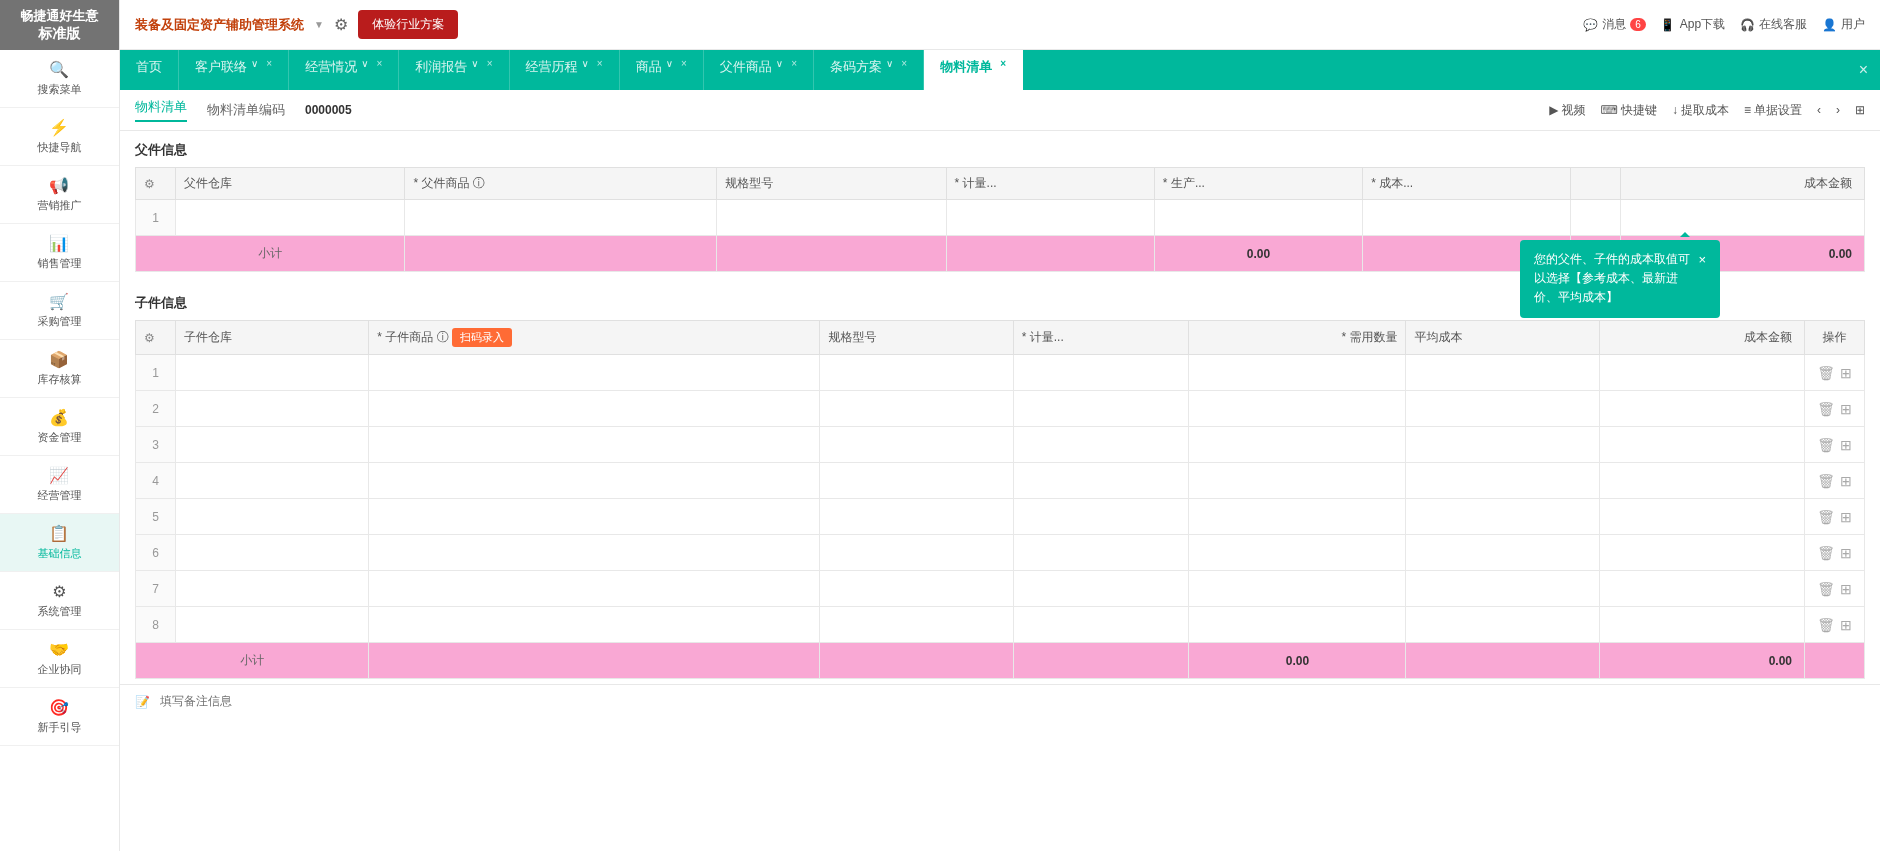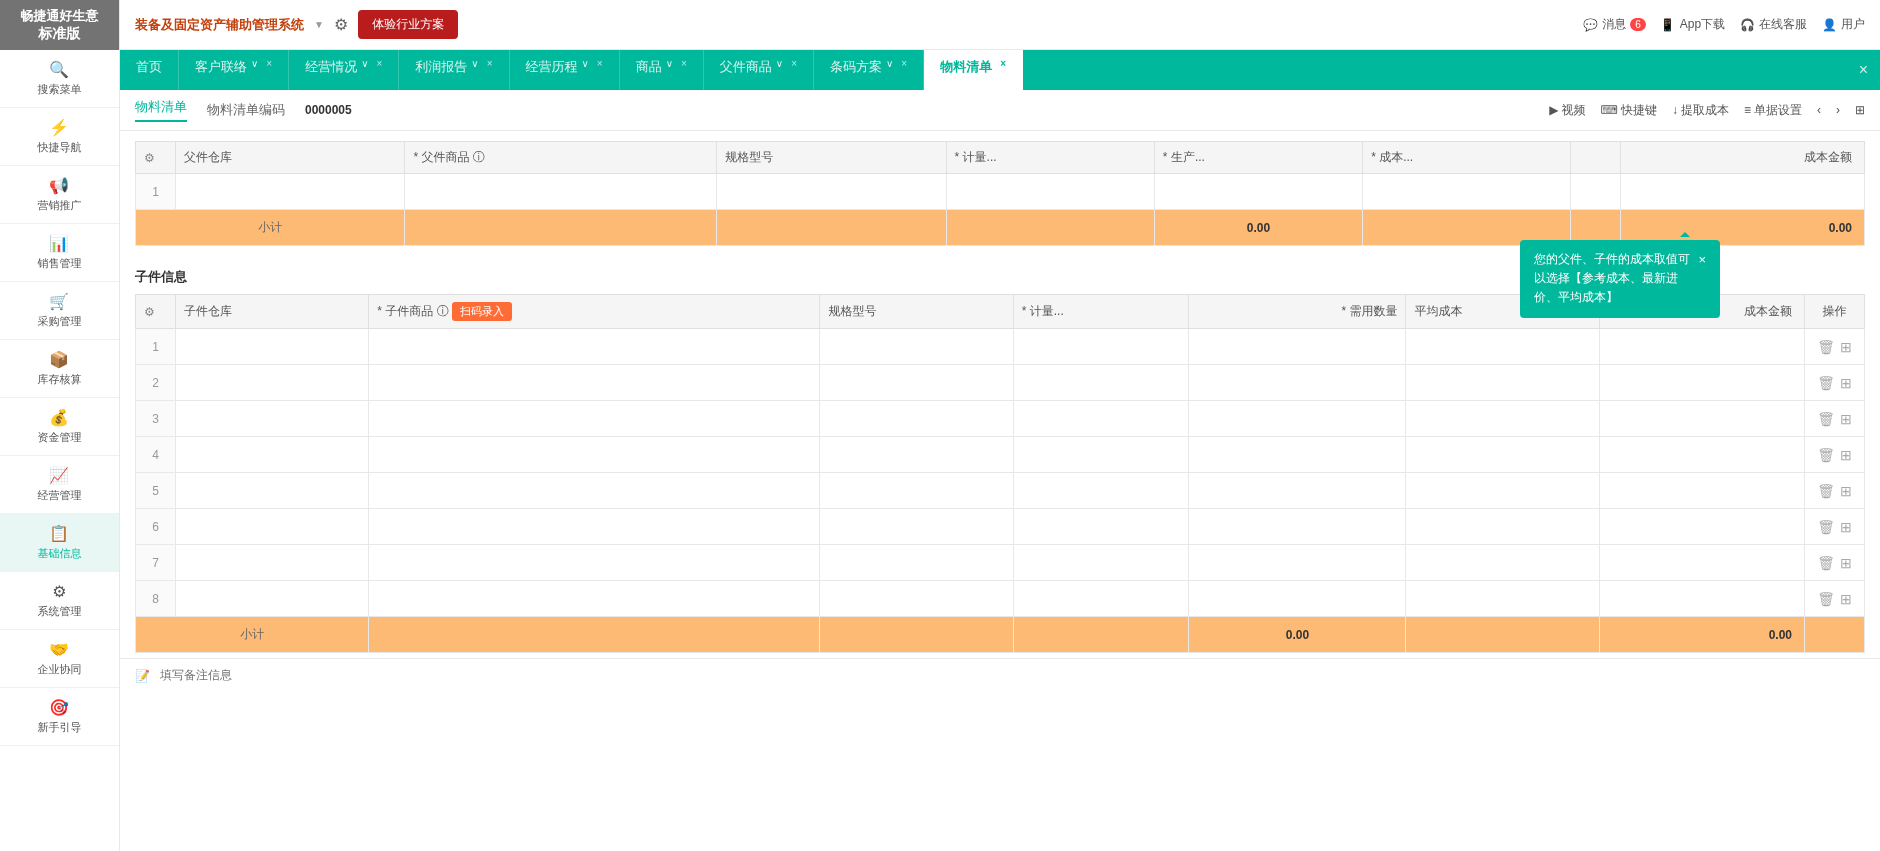--- a/index.html
+++ b/index.html
@@ -178,21 +178,21 @@
       vertical-align: middle;
     }
     .data-table td.row-num {
       text-align: center;
       color: #999;
       background: #fafafa;
       width: 40px;
       padding: 0 8px;
     }
     .data-table tr.subtotal td {
-      background: #fdba74;
+      background: #f9a8d4;
       padding: 6px 8px;
       color: #333;
     }
     .subtotal-label { color: #666; }
     .subtotal-value { font-weight: bold; }
 
     .gear-col { width: 36px; text-align: center; background: #f5f5f5; }
     .gear-icon { color: #888; cursor: pointer; }
 
     .scan-btn {
@@ -421,20 +421,21 @@
           <span>≡</span>
           <span>单据设置</span>
         </span>
         <span>‹</span>
         <span>›</span>
         <span>⊞</span>
       </div>
     </div>
 
     <div class="section">
+      <div class="section-title">父件信息</div>
       <table class="data-table">
         <thead>
           <tr>
             <th class="gear-col"><span class="gear-icon">⚙</span></th>
             <th><span>父件仓库</span></th>
             <th>* <span>父件商品</span> ⓘ</th>
             <th><span>规格型号</span></th>
             <th>* <span>计量...</span></th>
             <th>* <span>生产...</span></th>
             <th>* <span>成本...</span></th>

